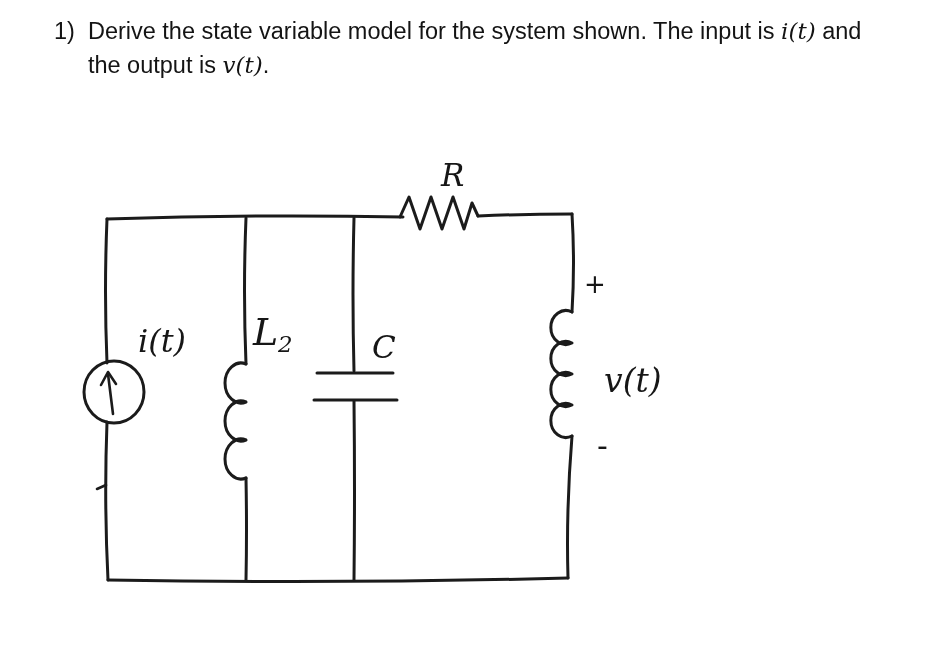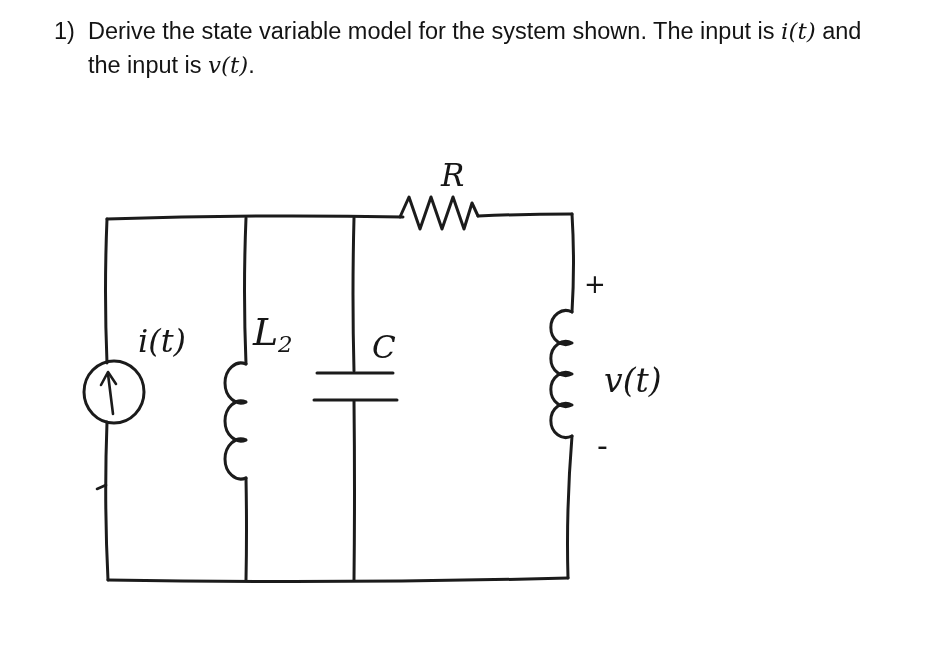--- a/index.html
+++ b/index.html
@@ -63,21 +63,21 @@
     fill: #161616;
   }
 </style>
 </head>
 <body>
 
 <div class="problem">
   <span class="num">1)</span>
   <div class="ptext">
     <span>Derive the state variable model for the system shown. The input is </span><span class="math">i(t)</span><span> and</span><br>
-    <span>the input is </span><span class="math">v(t)</span><span>.</span>
+    <span>the output is </span><span class="math">v(t)</span><span>.</span>
   </div>
 </div>
 
 <svg class="circuit-svg" width="951" height="665" viewBox="0 0 951 665">
 
   <path class="wire" d="M 107 219 Q 255 214 403 217"></path>
   <path class="wire" d="M 478 216 Q 525 214 572 214"></path>
   <path class="wire" d="M 107 219 Q 104 291 107 363"></path>
   <path class="wire" d="M 107 422 Q 104 501 108 580"></path>
   <path class="wire" d="M 108 580 Q 340 584 568 578"></path>

